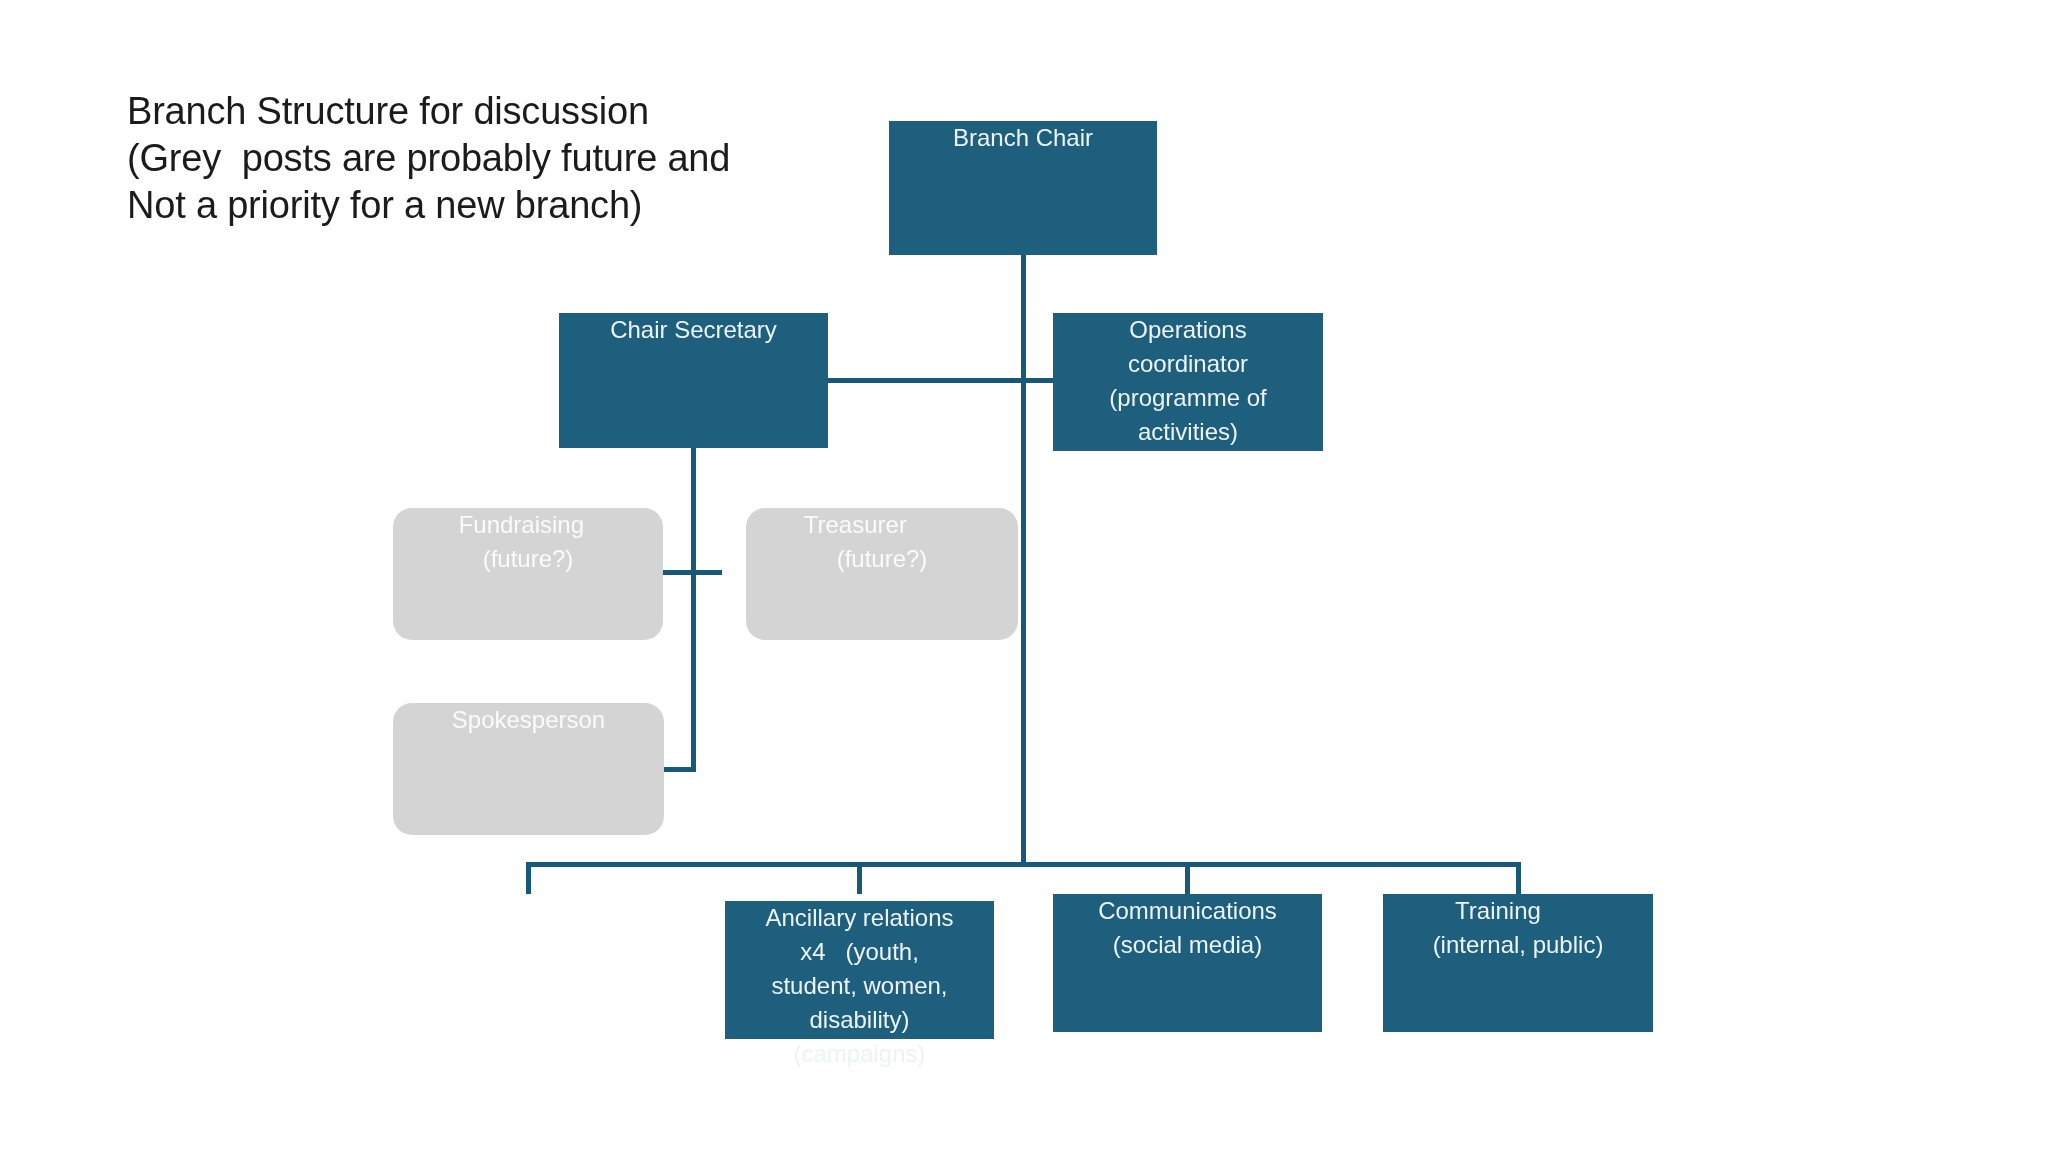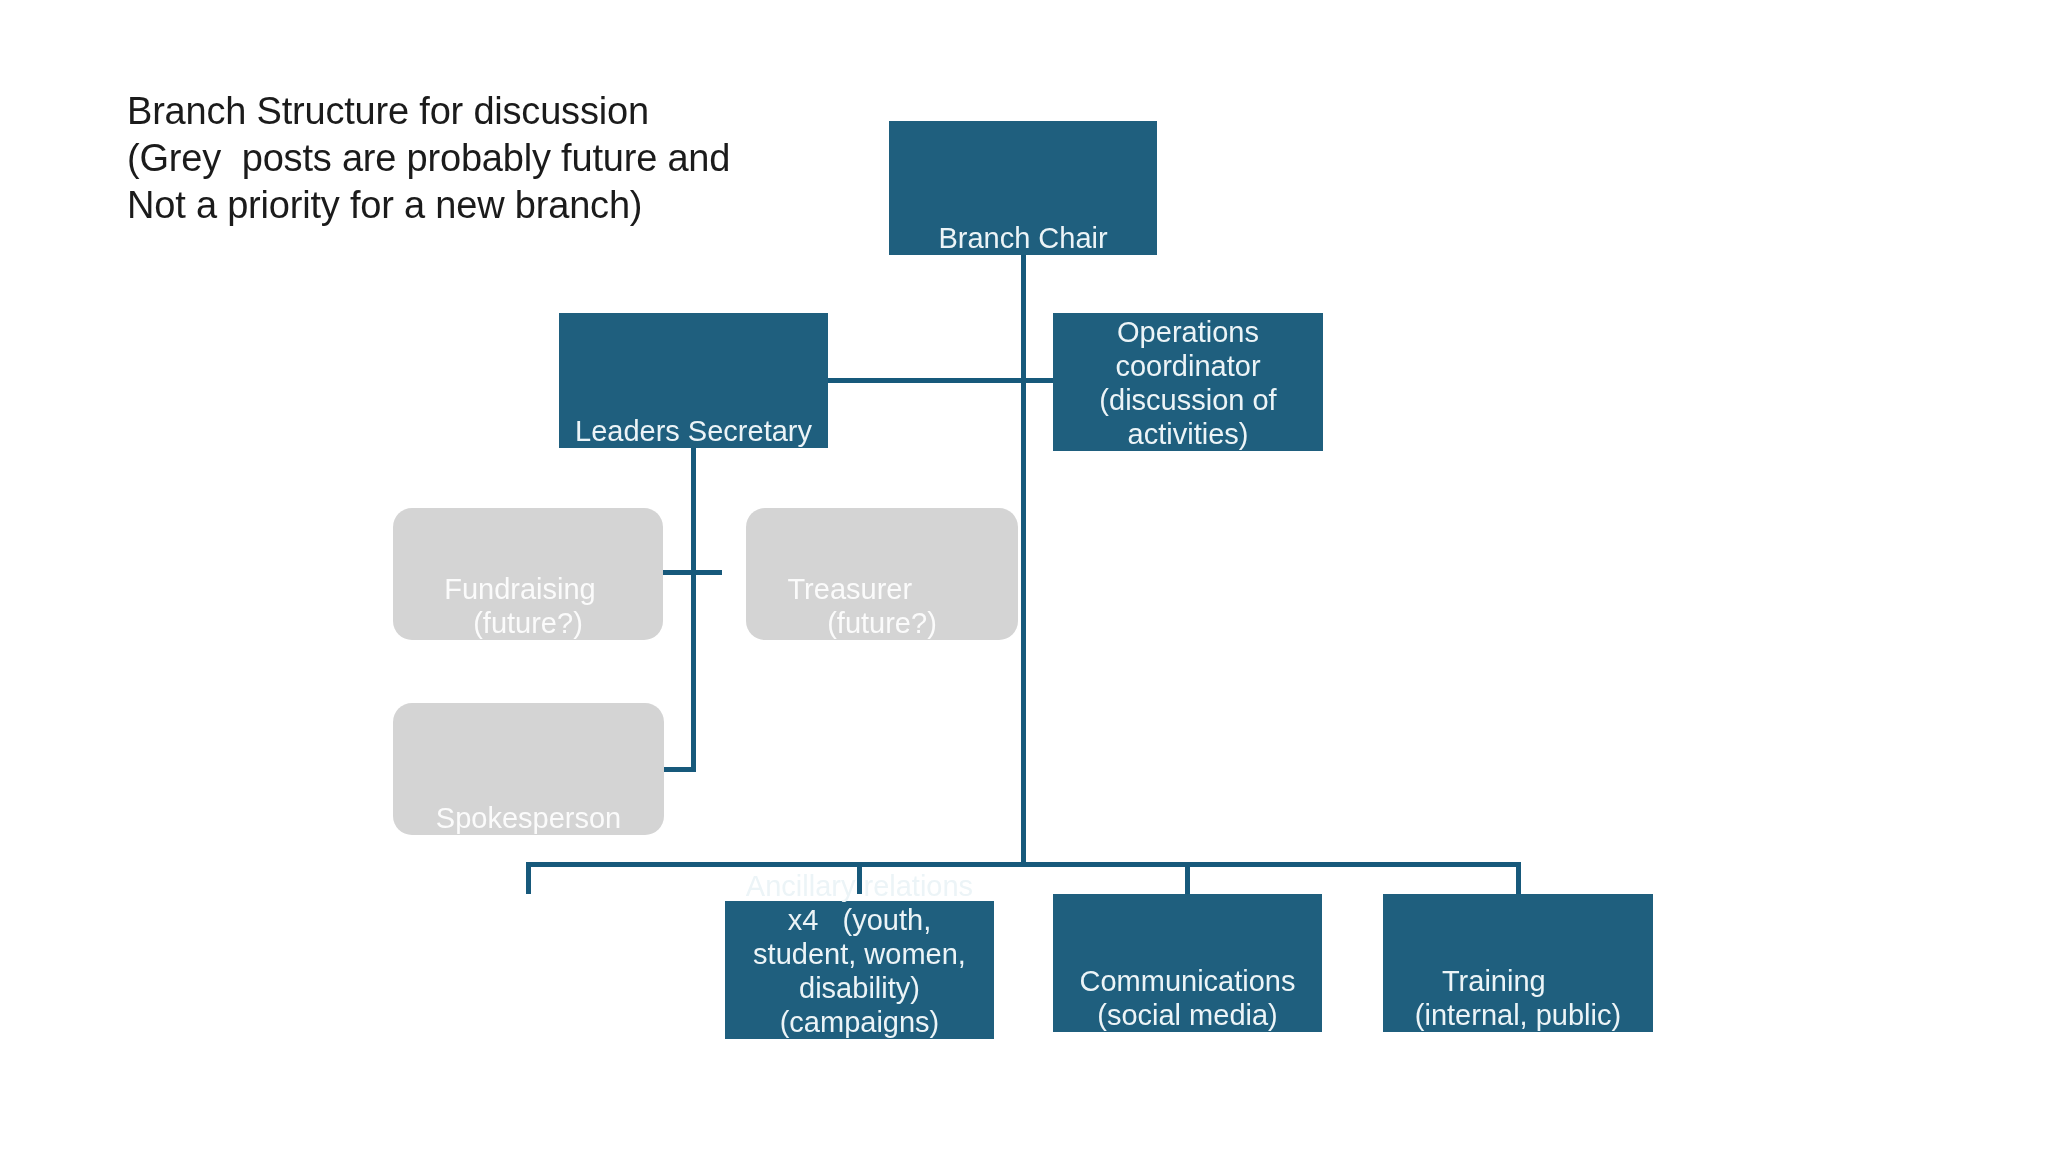--- a/index.html
+++ b/index.html
@@ -20,23 +20,23 @@
     font-family:"Liberation Sans","DejaVu Sans",sans-serif;
   }
   .slide-title{
     position:absolute;left:127px;top:88px;width:760px;
     font-size:38px;line-height:47px;letter-spacing:-0.2px;
     color:var(--title-text);
     white-space:pre-wrap;
   }
   .node{
     position:absolute;
-    display:flex;align-items:flex-end;justify-content:center;
+    display:flex;align-items:flex-start;justify-content:center;
     text-align:center;
-    font-size:29px;line-height:34px;
+    font-size:24px;line-height:34px;
   }
   .node .label{white-space:pre-wrap;display:block;}
   .node.teal{background:var(--box-teal);color:var(--text-on-teal);}
   .node.grey{background:var(--box-grey);color:var(--text-on-grey);border-radius:19px;}
   .line{position:absolute;background:var(--connector);z-index:5;}
 
   
   .n-branch-chair{left:889px;top:121px;width:268px;height:134px;}
   .n-branch-secretary{left:559px;top:313px;width:269px;height:135px;}
   .n-operations{left:1053px;top:313px;width:270px;height:138px;}
@@ -78,27 +78,27 @@
   <div class="line l-drop-1"></div>
   <div class="line l-drop-2"></div>
   <div class="line l-drop-3"></div>
   <div class="line l-drop-4"></div>
 
   <div class="node teal n-branch-chair">
     <span class="label">Branch Chair</span>
   </div>
 
   <div class="node teal n-branch-secretary">
-    <span class="label">Leaders Secretary</span>
+    <span class="label">Chair Secretary</span>
   </div>
 
   <div class="node teal n-operations">
     <span class="label">Operations
 coordinator
-(discussion of
+(programme of
 activities)</span>
   </div>
 
   <div class="node grey n-fundraising">
     <span class="label">Fundraising&nbsp;&nbsp;
 (future?)</span>
   </div>
 
   <div class="node grey n-treasurer">
     <span class="label">Treasurer&nbsp;&nbsp;&nbsp;&nbsp;&nbsp;&nbsp;&nbsp;&nbsp;

